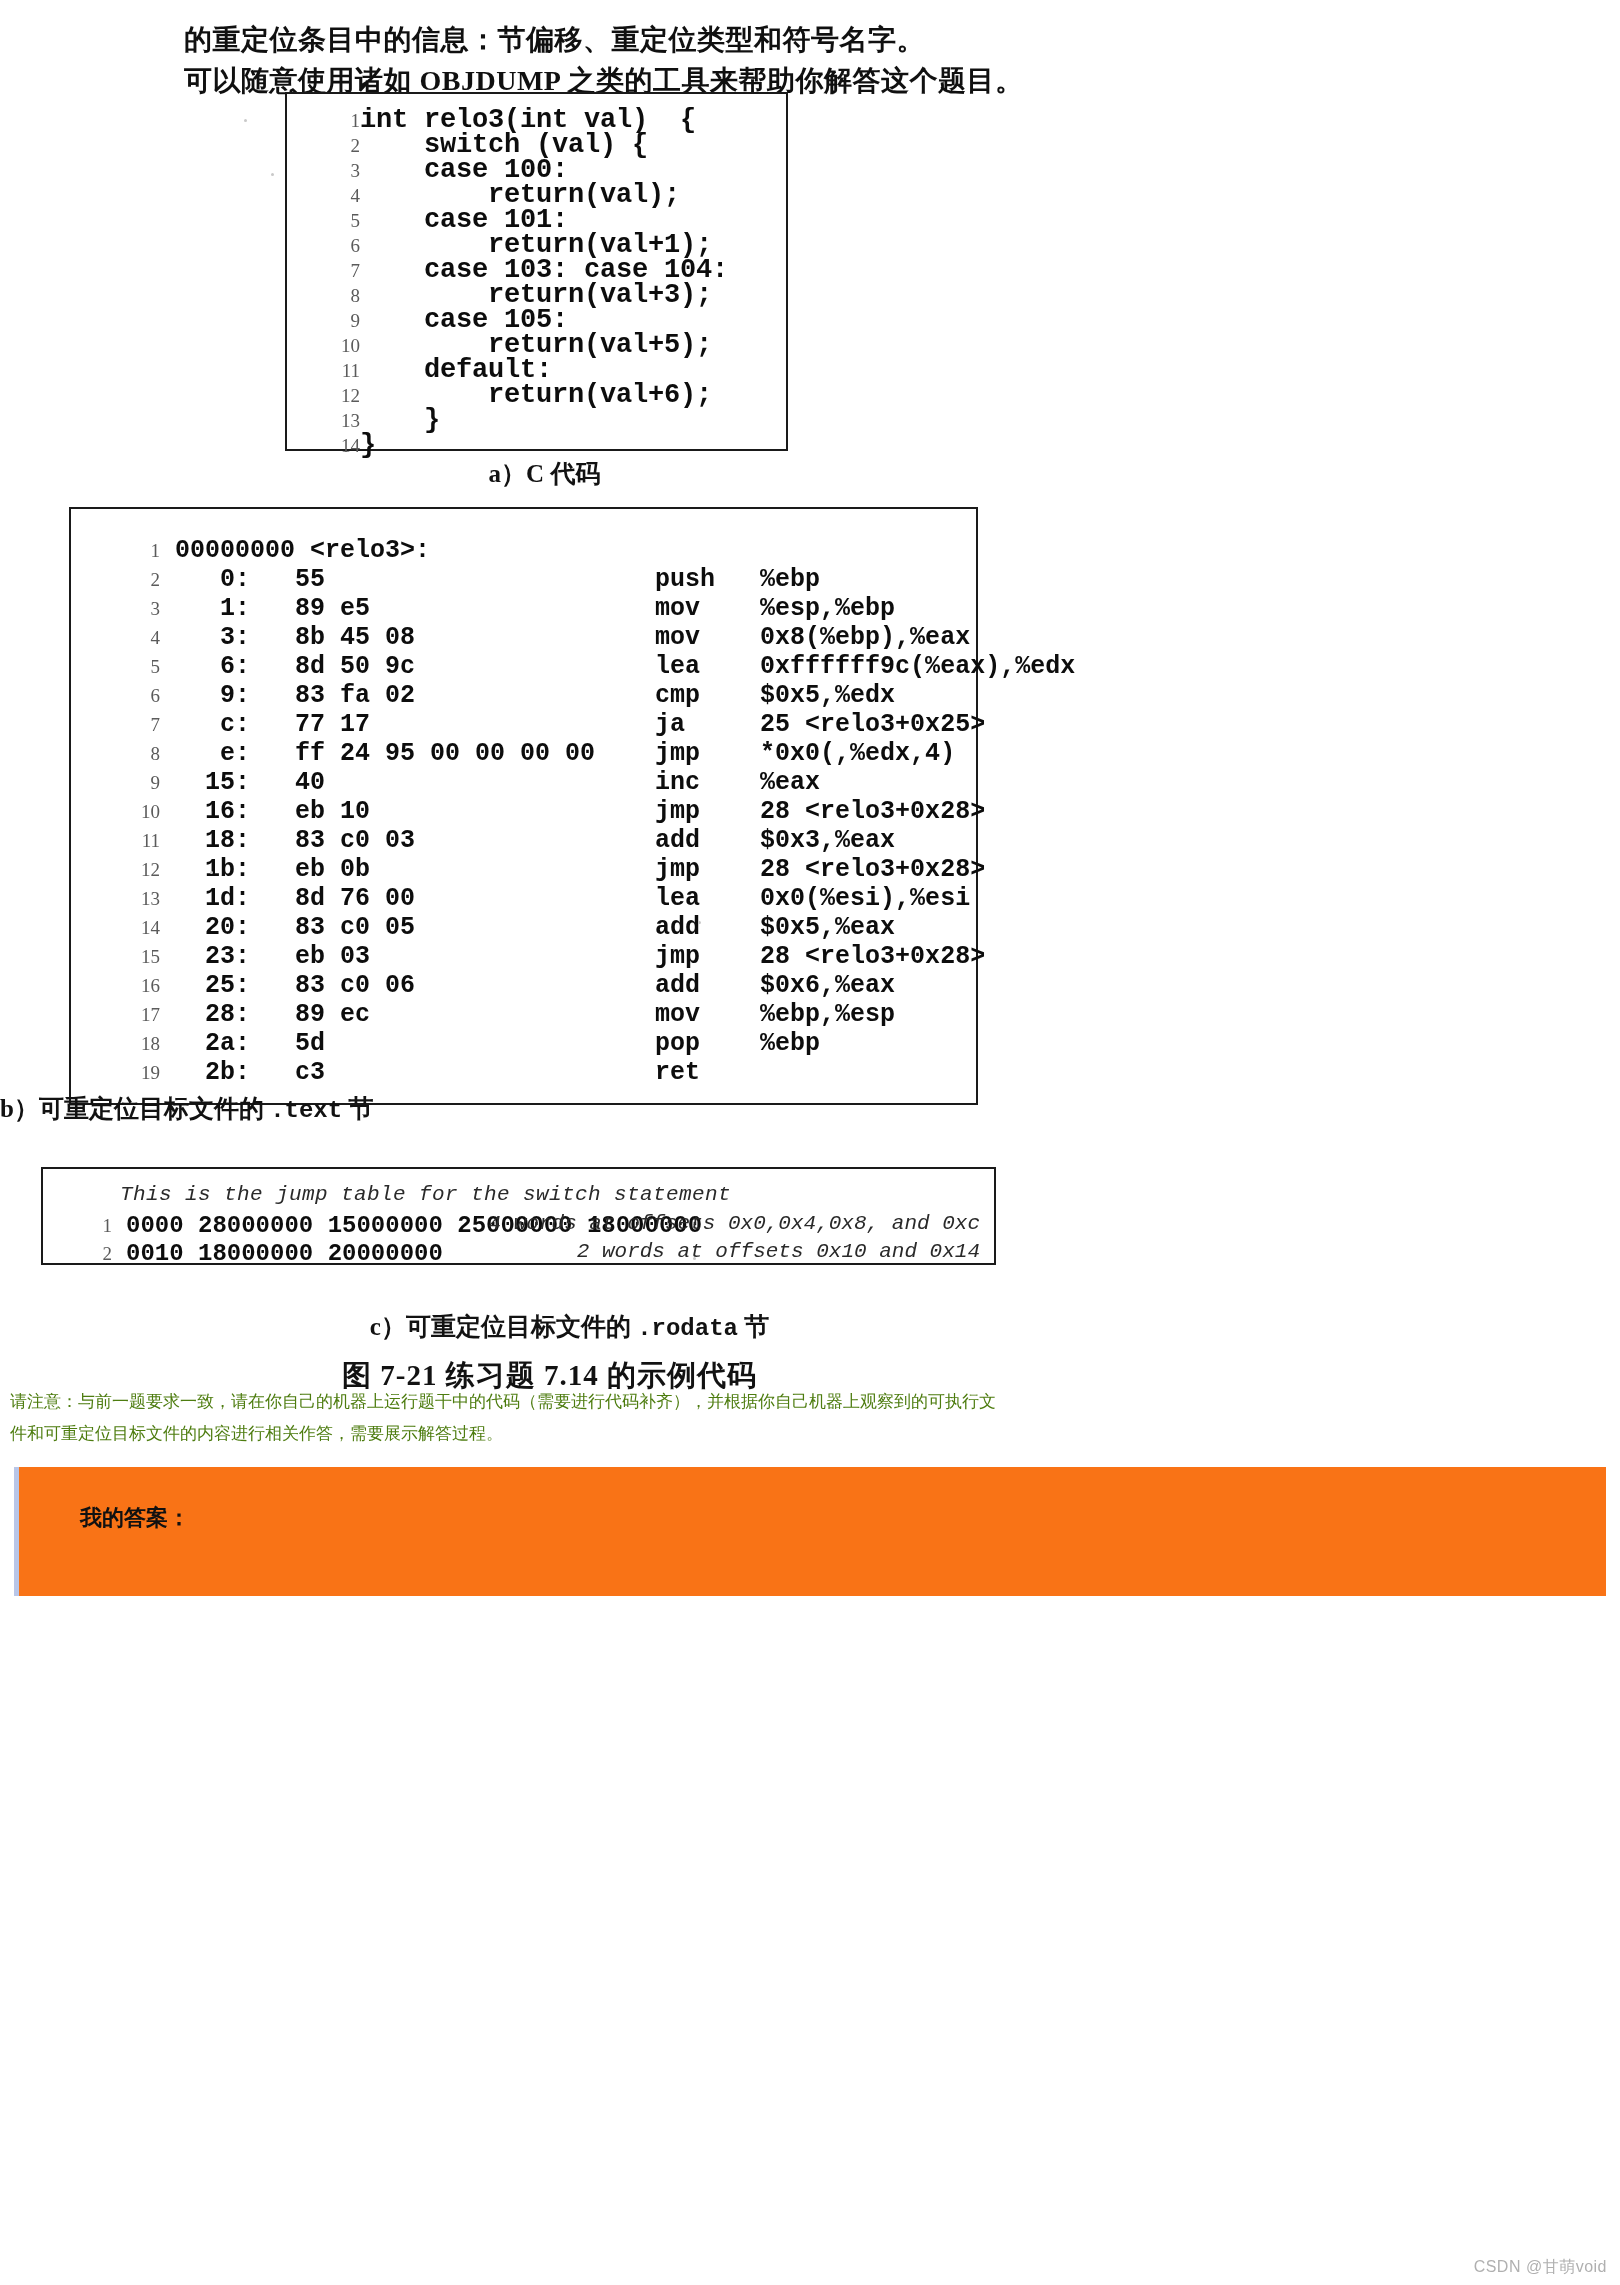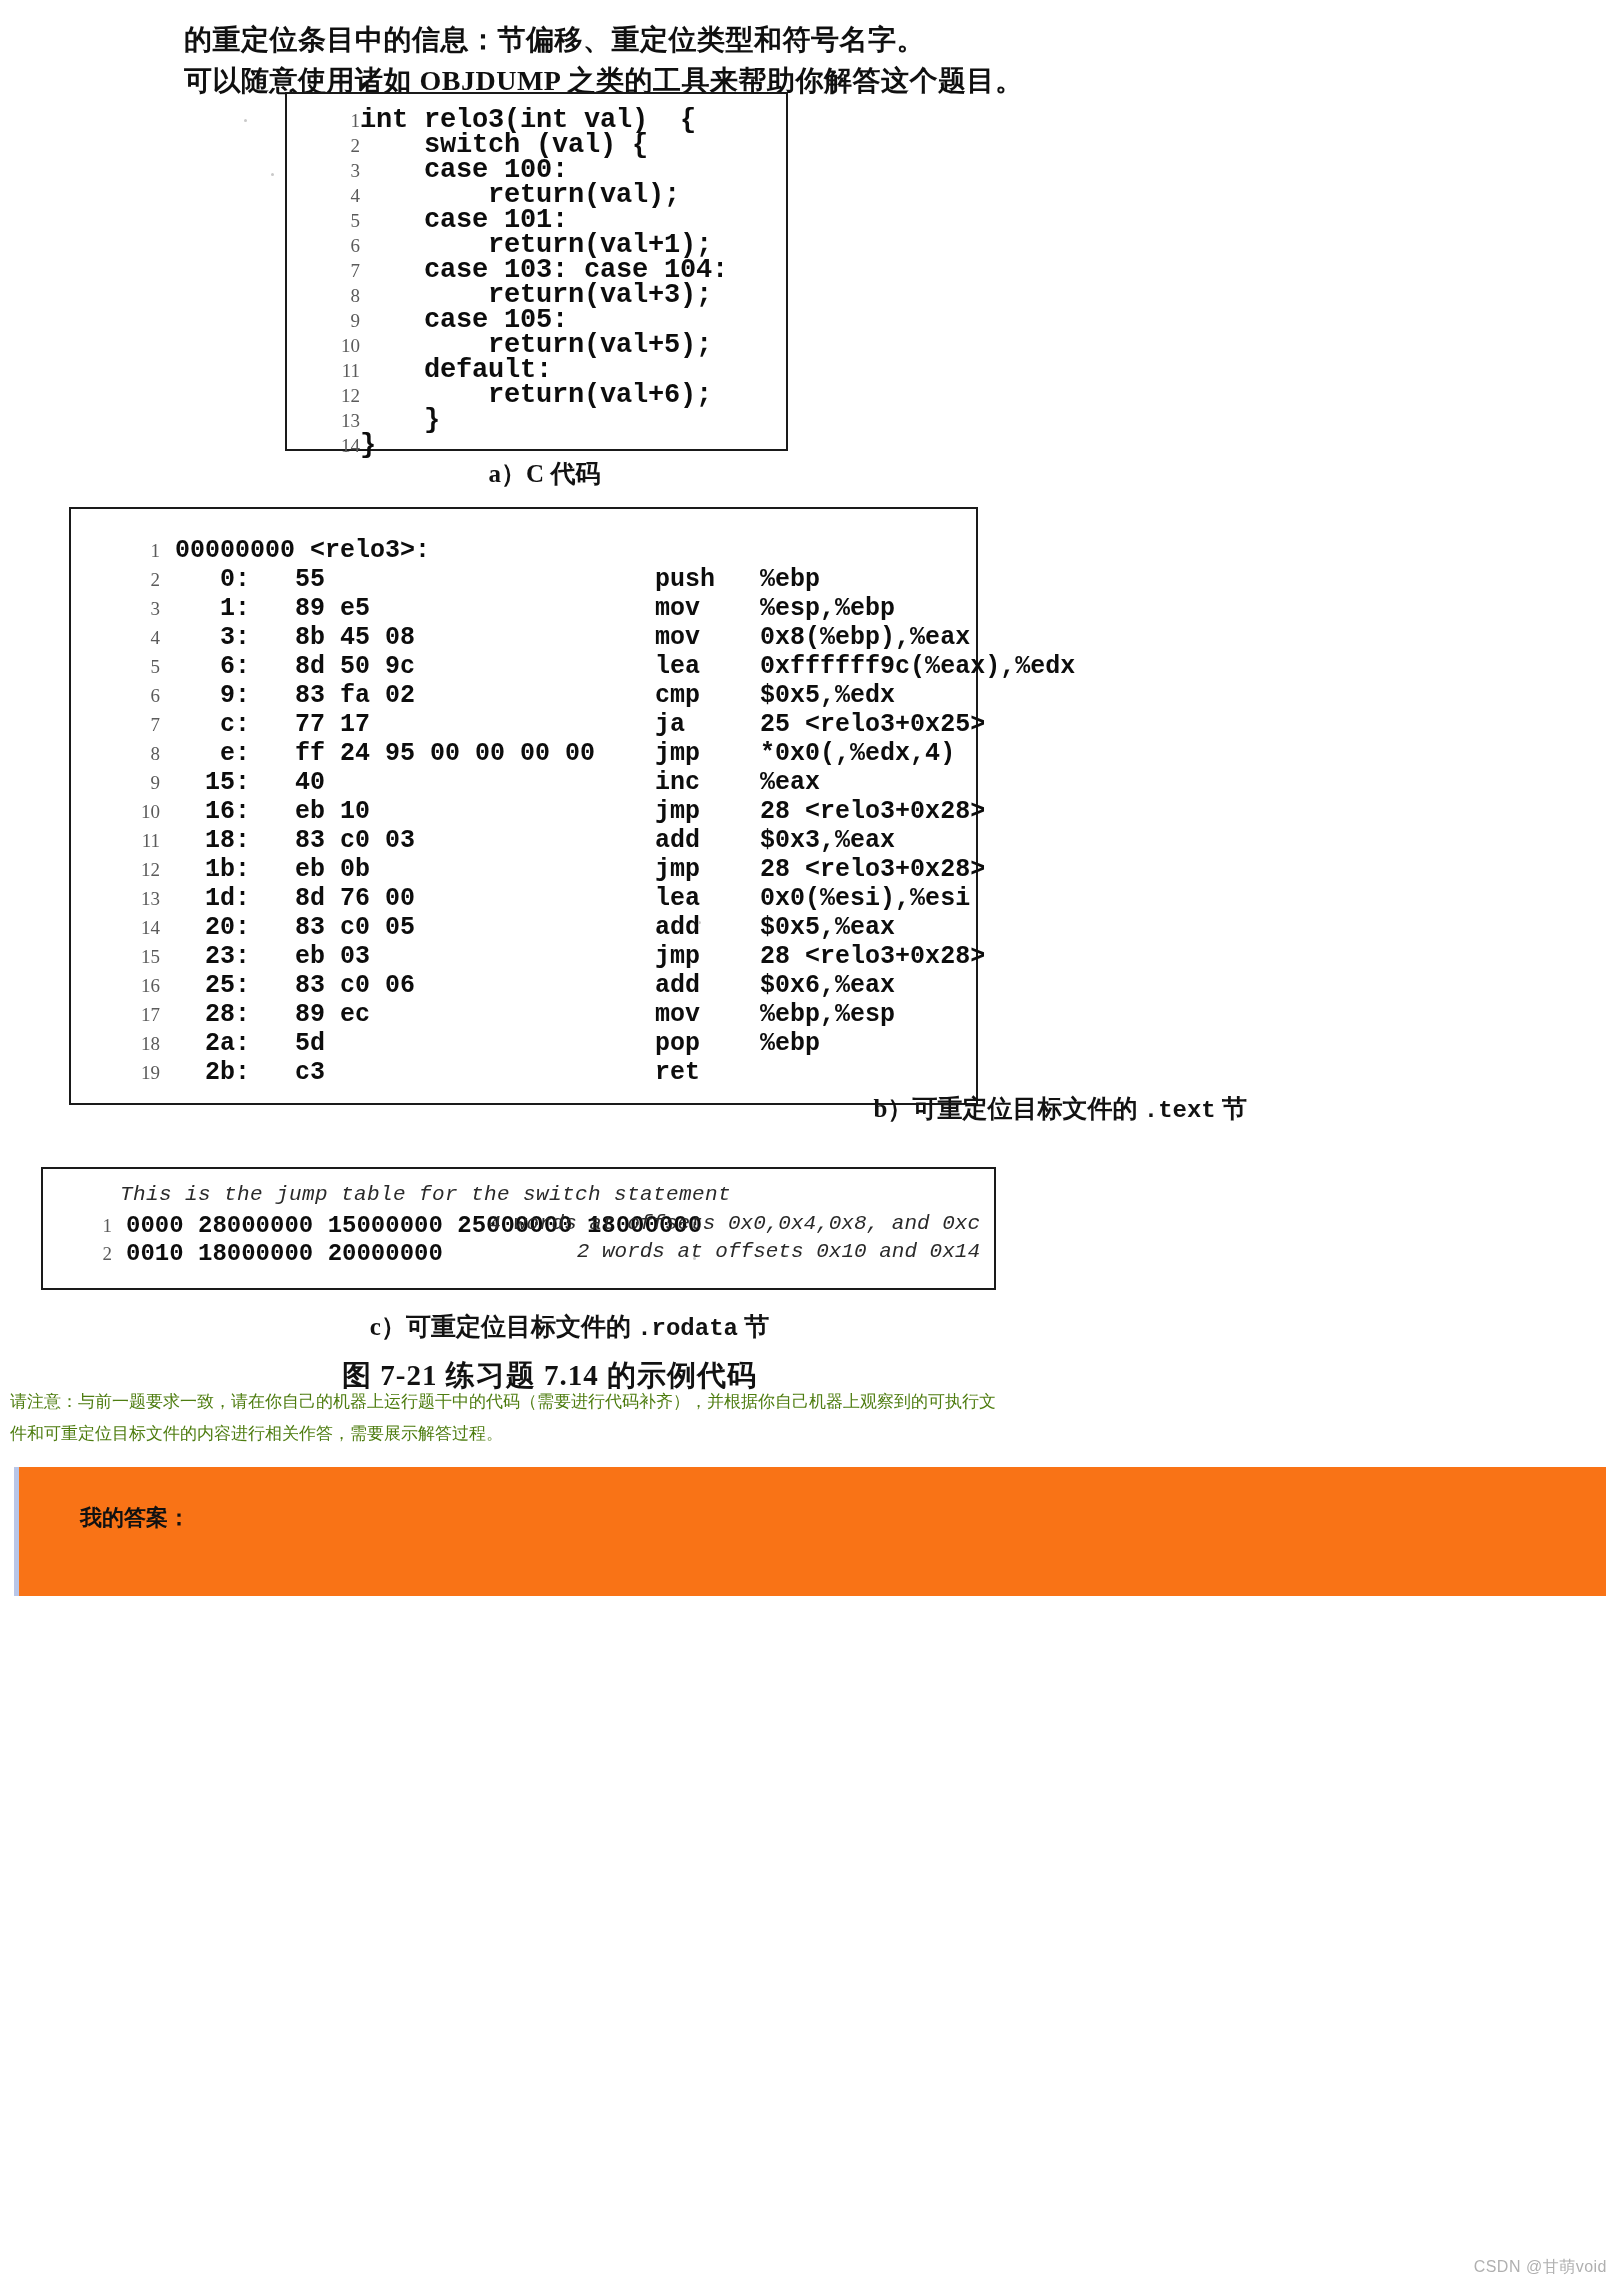--- a/index.html
+++ b/index.html
@@ -92,34 +92,34 @@
     width: 909px; height: 598px;
   }
   #text-sec-box .listing { padding-top: 27px; }
   #text-sec-box .lrow { height: 29px; padding-left: 38px; }
   #text-sec-box .lnum { width: 51px; flex: 0 0 51px; font-size: 19px; }
   #text-sec-box .lcode { font-size: 25px; letter-spacing: 0px; }
 
   
   #caption-b {
     left: 0; top: 1092px; width: 1247px;
-    text-align: right;
+    text-align: left;
     font-size: 25px;
     font-weight: 700;
   }
   #caption-b .mono-inline {
     font-family: "Liberation Mono", "DejaVu Sans Mono", monospace;
     font-weight: 700;
     font-size: 24px;
   }
 
   
   #rodata-box {
     left: 41px; top: 1167px;
-    width: 955px; height: 123px;
+    width: 955px; height: 98px;
   }
   #rodata-box .rodata-inner { padding: 14px 0 0 77px; }
   #rodata-box .rcomment {
     font-family: "Liberation Mono", "DejaVu Sans Mono", monospace;
     font-style: italic;
     font-size: 21px;
     color: #2a2a2a;
     letter-spacing: 0.4px;
     margin-bottom: 6px;
     display: block;

